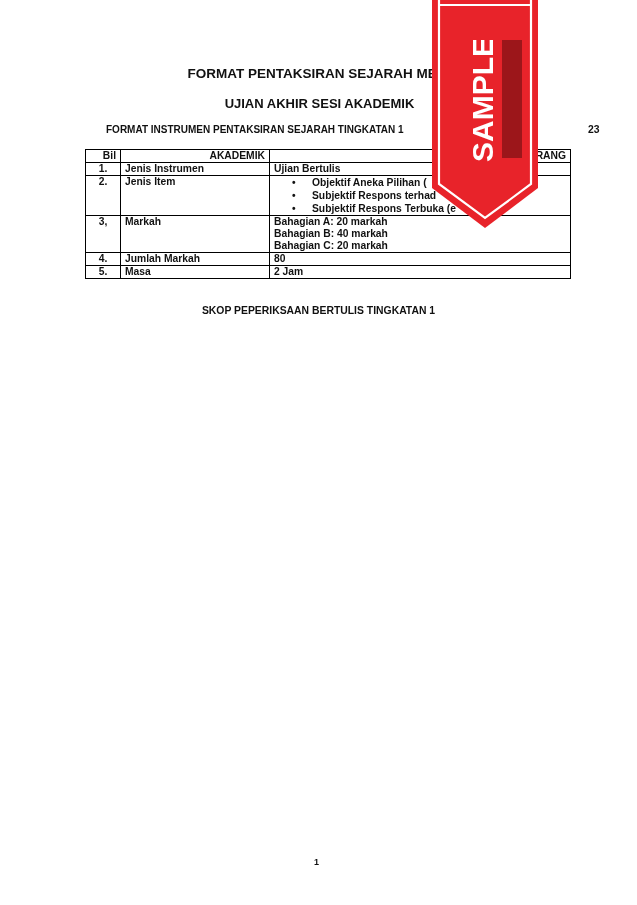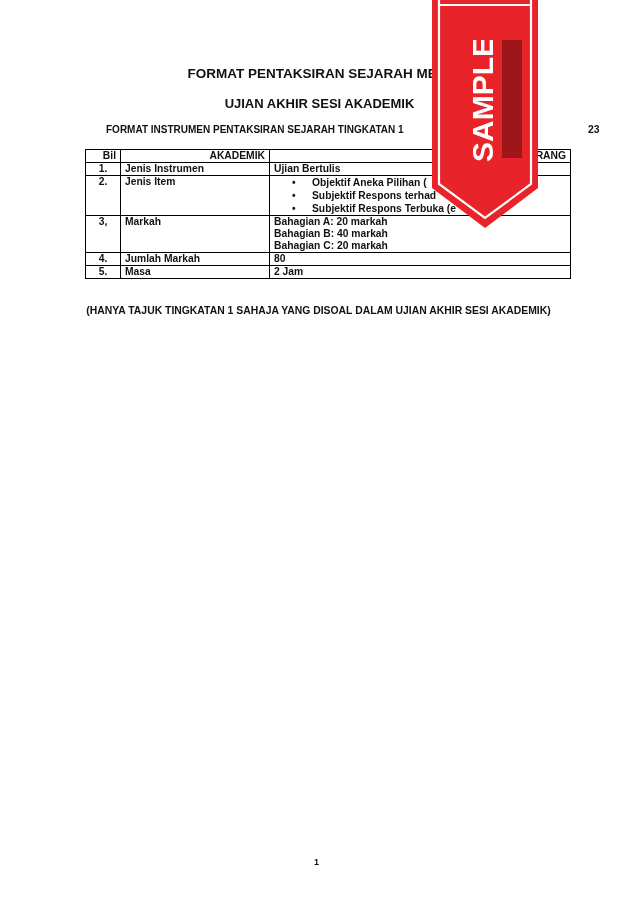--- a/index.html
+++ b/index.html
@@ -74,21 +74,21 @@
   </tr>
   <tr>
     <td class="c1">5.</td>
     <td>Masa</td>
     <td>2 Jam</td>
   </tr>
 </tbody>
   </table>
 
 <div class="abs scope">
-  <div>(HANYA TAJUK TINGKATAN 1 SAHAJA YANG DISOAL DALAM UJIAN AKHIR SESI AKADEMIK)</div>
+  <div>SKOP PEPERIKSAAN BERTULIS TINGKATAN 1</div>
 </div>
 
 <div class="abs pgnum">1</div>
 
 <svg class="abs ribbon" viewBox="0 0 106 228" width="106" height="228">
   <polygon points="0,0 106,0 106,188 53,228 0,188" fill="#e8232a"></polygon>
   <polyline points="7,0 7,184 53,218 99,184 99,0" fill="none" stroke="#ffffff" stroke-width="2.2"></polyline>
   <line x1="7" y1="5" x2="99" y2="5" stroke="#ffffff" stroke-width="2.2"></line>
   <rect x="70" y="40" width="20" height="118" fill="#8e1418" opacity="0.85"></rect>
 </svg>

